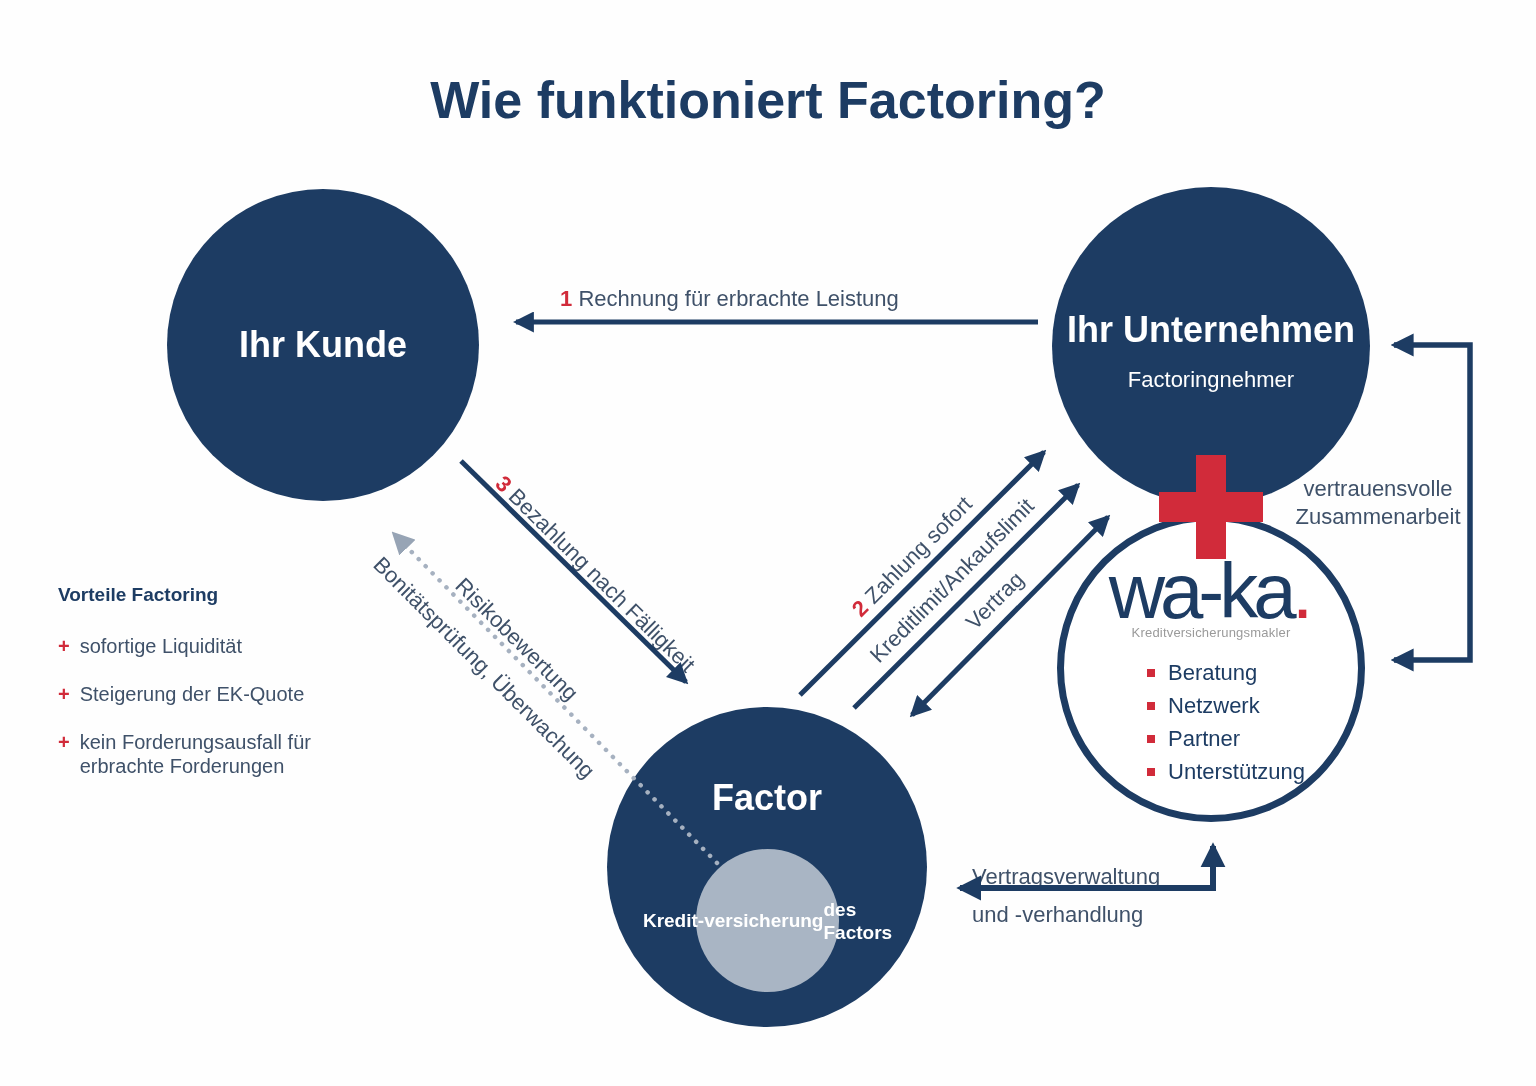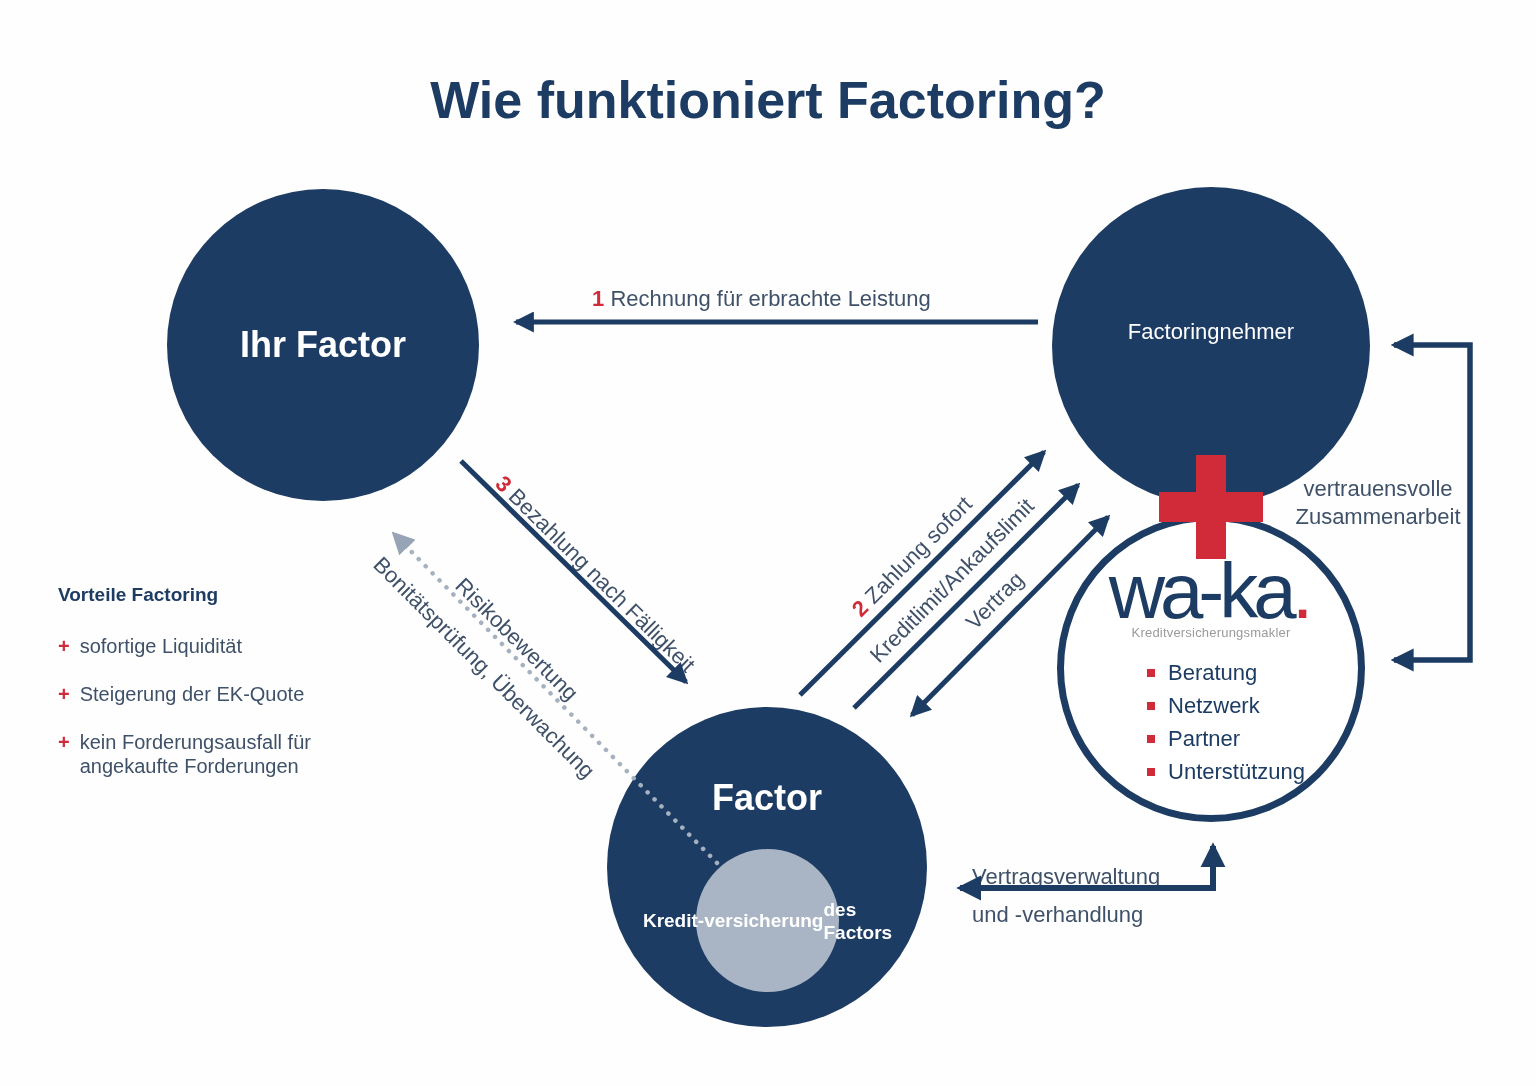--- a/index.html
+++ b/index.html
@@ -9,21 +9,21 @@
     --navy:#1d3c63;--red:#d12b3a;--label:#3f5169;--graycirc:#a9b5c4;--graytxt:#9a9a9a;
   }
   .title{
     position:absolute;left:0;top:70px;width:100%;text-align:center;
     font-size:52px;font-weight:bold;color:var(--navy);
   }
   .circle{position:absolute;border-radius:50%;background:var(--navy);color:#fff;text-align:center;box-sizing:border-box;}
   .circle-kunde{left:167px;top:189px;width:312px;height:312px;display:flex;align-items:center;justify-content:center;}
   .circle-main{font-size:36px;font-weight:bold;}
   .circle-unternehmen{left:1052px;top:187px;width:318px;height:318px;padding-top:122px;}
-  .circle-sub{font-size:22px;font-weight:normal;margin-top:10px;}
+  .circle-sub{font-size:22px;font-weight:normal;margin-top:16px;}
   .circle-factor{left:607px;top:707px;width:320px;height:320px;padding-top:70px;}
   .circle-gray{
     position:absolute;left:696px;top:849px;width:143px;height:143px;border-radius:50%;
     background:var(--graycirc);color:#fff;display:flex;flex-direction:row;align-items:center;justify-content:center;
     font-size:19px;font-weight:bold;line-height:23px;z-index:3;
   }
   .circle-waka{
     left:1057px;top:514px;width:308px;height:308px;background:#fff;border:7px solid var(--navy);
     display:flex;flex-direction:column;align-items:center;z-index:2;
   }
@@ -53,24 +53,25 @@
   svg.arrows{position:absolute;left:0;top:0;z-index:5;pointer-events:none;}
 </style>
 </head>
 <body>
 
 <div class="canvas">
 
   <div class="title">Wie funktioniert Factoring?</div>
 
   <div class="circle circle-kunde">
-    <div class="circle-main">Ihr Factor</div>
+    <div class="circle-main">Ihr Kunde</div>
   </div>
 
   <div class="circle circle-unternehmen">
+    <div class="circle-main">Ihr Unternehmen</div>
     <div class="circle-sub">Factoringnehmer</div>
   </div>
 
   <div class="circle circle-factor">
     <div class="circle-main">Factor</div>
   </div>
 
   <div class="circle-gray">
     <div>Kredit-</div>
     <div>versicherung</div>
@@ -123,21 +124,21 @@
 
     <line x1="854" y1="708" x2="1078" y2="485" stroke="#1d3c63" stroke-width="5" marker-end="url(#ahNavy)"></line>
 
     <line x1="912" y1="715" x2="1108" y2="517" stroke="#1d3c63" stroke-width="5" marker-start="url(#ahNavy)" marker-end="url(#ahNavy)"></line>
 
     <path d="M1394 345 H1470 V660 H1394" fill="none" stroke="#1d3c63" stroke-width="5.5" marker-start="url(#ahNavy)" marker-end="url(#ahNavy)"></path>
 
     <path d="M960 888 H1213 V846" fill="none" stroke="#1d3c63" stroke-width="6" marker-start="url(#ahNavy)" marker-end="url(#ahNavy)"></path>
   </svg>
 
-  <div class="lbl" style="left:592px;top:286px;">
+  <div class="lbl" style="left:560px;top:286px;">
     <span class="num">1</span>
     <span>Rechnung für erbrachte Leistung</span>
   </div>
 
   <div class="lbl rlabel rot44" style="left:499px;top:467px;">
     <span class="num">3</span>
     <span>Bezahlung nach Fälligkeit</span>
   </div>
 
   <div class="lbl rlabel rot45" style="left:459px;top:569px;">Risikobewertung</div>
@@ -166,17 +167,17 @@
     <div class="benefit">
       <span class="plus">+</span>
       <span class="btxt">sofortige Liquidität</span>
     </div>
     <div class="benefit">
       <span class="plus">+</span>
       <span class="btxt">Steigerung der EK-Quote</span>
     </div>
     <div class="benefit">
       <span class="plus">+</span>
-      <span class="btxt">kein Forderungsausfall für angekaufte Forderungen</span>
+      <span class="btxt">kein Forderungsausfall für erbrachte Forderungen</span>
     </div>
   </div>
 
 </div>
 
 </body></html>

